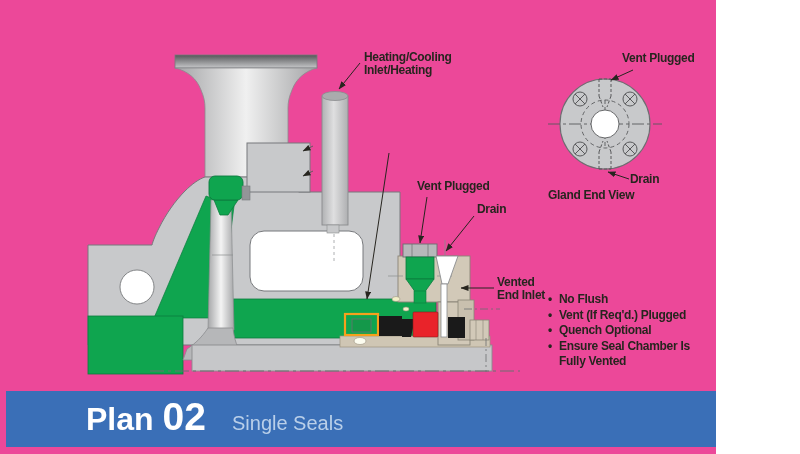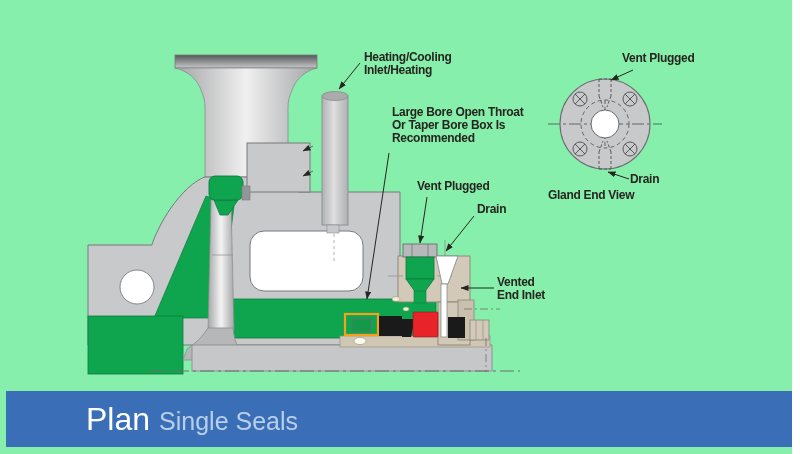--- a/index.html
+++ b/index.html
@@ -1,37 +1,37 @@
 <!DOCTYPE html>
 <html><head>
 <meta charset="utf-8">
 <style>
   html,body{margin:0;padding:0;background:#ffffff;}
   .stage{
-    position:relative;width:792px;height:454px;background:#86efac;overflow:hidden;
+    position:relative;width:716px;height:454px;background:#ec4899;overflow:hidden;
     font-family:"Liberation Sans",sans-serif;color:#27251f;
   }
   .stage svg{position:absolute;left:0;top:0;}
   .lbl{
     position:absolute;font-size:12px;font-weight:700;line-height:13px;
     letter-spacing:-0.3px;color:#27251f;white-space:nowrap;
   }
   .notes{position:absolute;left:548px;top:292px;margin:0;padding:0;list-style:none;width:150px;}
   .notes li{
     position:relative;font-size:12px;font-weight:700;line-height:15.5px;
     letter-spacing:-0.3px;padding-left:11px;white-space:normal;width:138px;
   }
   .notes li::before{content:"\2022";position:absolute;left:0;top:0;}
   .banner{
     position:absolute;left:6px;top:391px;width:788px;height:56px;
     background:#3a6fb7;display:flex;align-items:baseline;padding-left:80px;box-sizing:border-box;
   }
-  .banner .plan-word{font-size:32px;font-weight:400;color:#ffffff;line-height:56px;}
+  .banner .plan-word{font-size:32px;font-weight:700;color:#ffffff;line-height:56px;}
   .banner .plan-number{font-size:39px;font-weight:700;color:#ffffff;margin-left:9px;}
-  .banner .subtitle{font-size:25px;font-weight:400;color:#b9cfe9;margin-left:9px;}
+  .banner .subtitle{font-size:20px;font-weight:400;color:#b9cfe9;margin-left:26px;}
 </style>
 </head>
 <body>
 
 <div class="stage">
 
   <svg width="800" height="454" viewBox="0 0 800 454">
     <defs>
       <linearGradient id="gTop" x1="0" y1="0" x2="0" y2="1">
         <stop offset="0" stop-color="#565759"></stop>
@@ -164,40 +164,42 @@
       <path d="M633,70 L611,80" marker-end="url(#arw)"></path>
       <path d="M629,179 L608,172" marker-end="url(#arw)"></path>
     </g>
   </svg>
 
   <div class="lbl" style="left:364px;top:51px;">
     <div>Heating/Cooling</div>
     <div>Inlet/Heating</div>
   </div>
 
-  <div class="lbl" style="left:392px;top:106px;">
-    <div>Large Bore Open Throat</div>
-    <div>Or Taper Bore Box Is</div>
-    <div>Recommended</div>
-  </div>
 
   <div class="lbl" style="left:417px;top:180px;">Vent Plugged</div>
 
   <div class="lbl" style="left:477px;top:203px;">Drain</div>
 
   <div class="lbl" style="left:497px;top:276px;">
     <div>Vented</div>
     <div>End Inlet</div>
   </div>
 
   <div class="lbl" style="left:622px;top:52px;">Vent Plugged</div>
 
   <div class="lbl" style="left:630px;top:173px;">Drain</div>
 
   <div class="lbl" style="left:548px;top:189px;">Gland End View</div>
 
+  <ul class="notes">
+    <li>No Flush</li>
+    <li>Vent (If Req'd.) Plugged</li>
+    <li>Quench Optional</li>
+    <li>Ensure Seal Chamber Is Fully Vented</li>
+  </ul>
 
   <div class="banner">
     <span class="plan-word">Plan</span>
+    <span class="plan-number">02</span>
     <span class="subtitle">Single Seals</span>
   </div>
 
 </div>
 
 </body></html>

